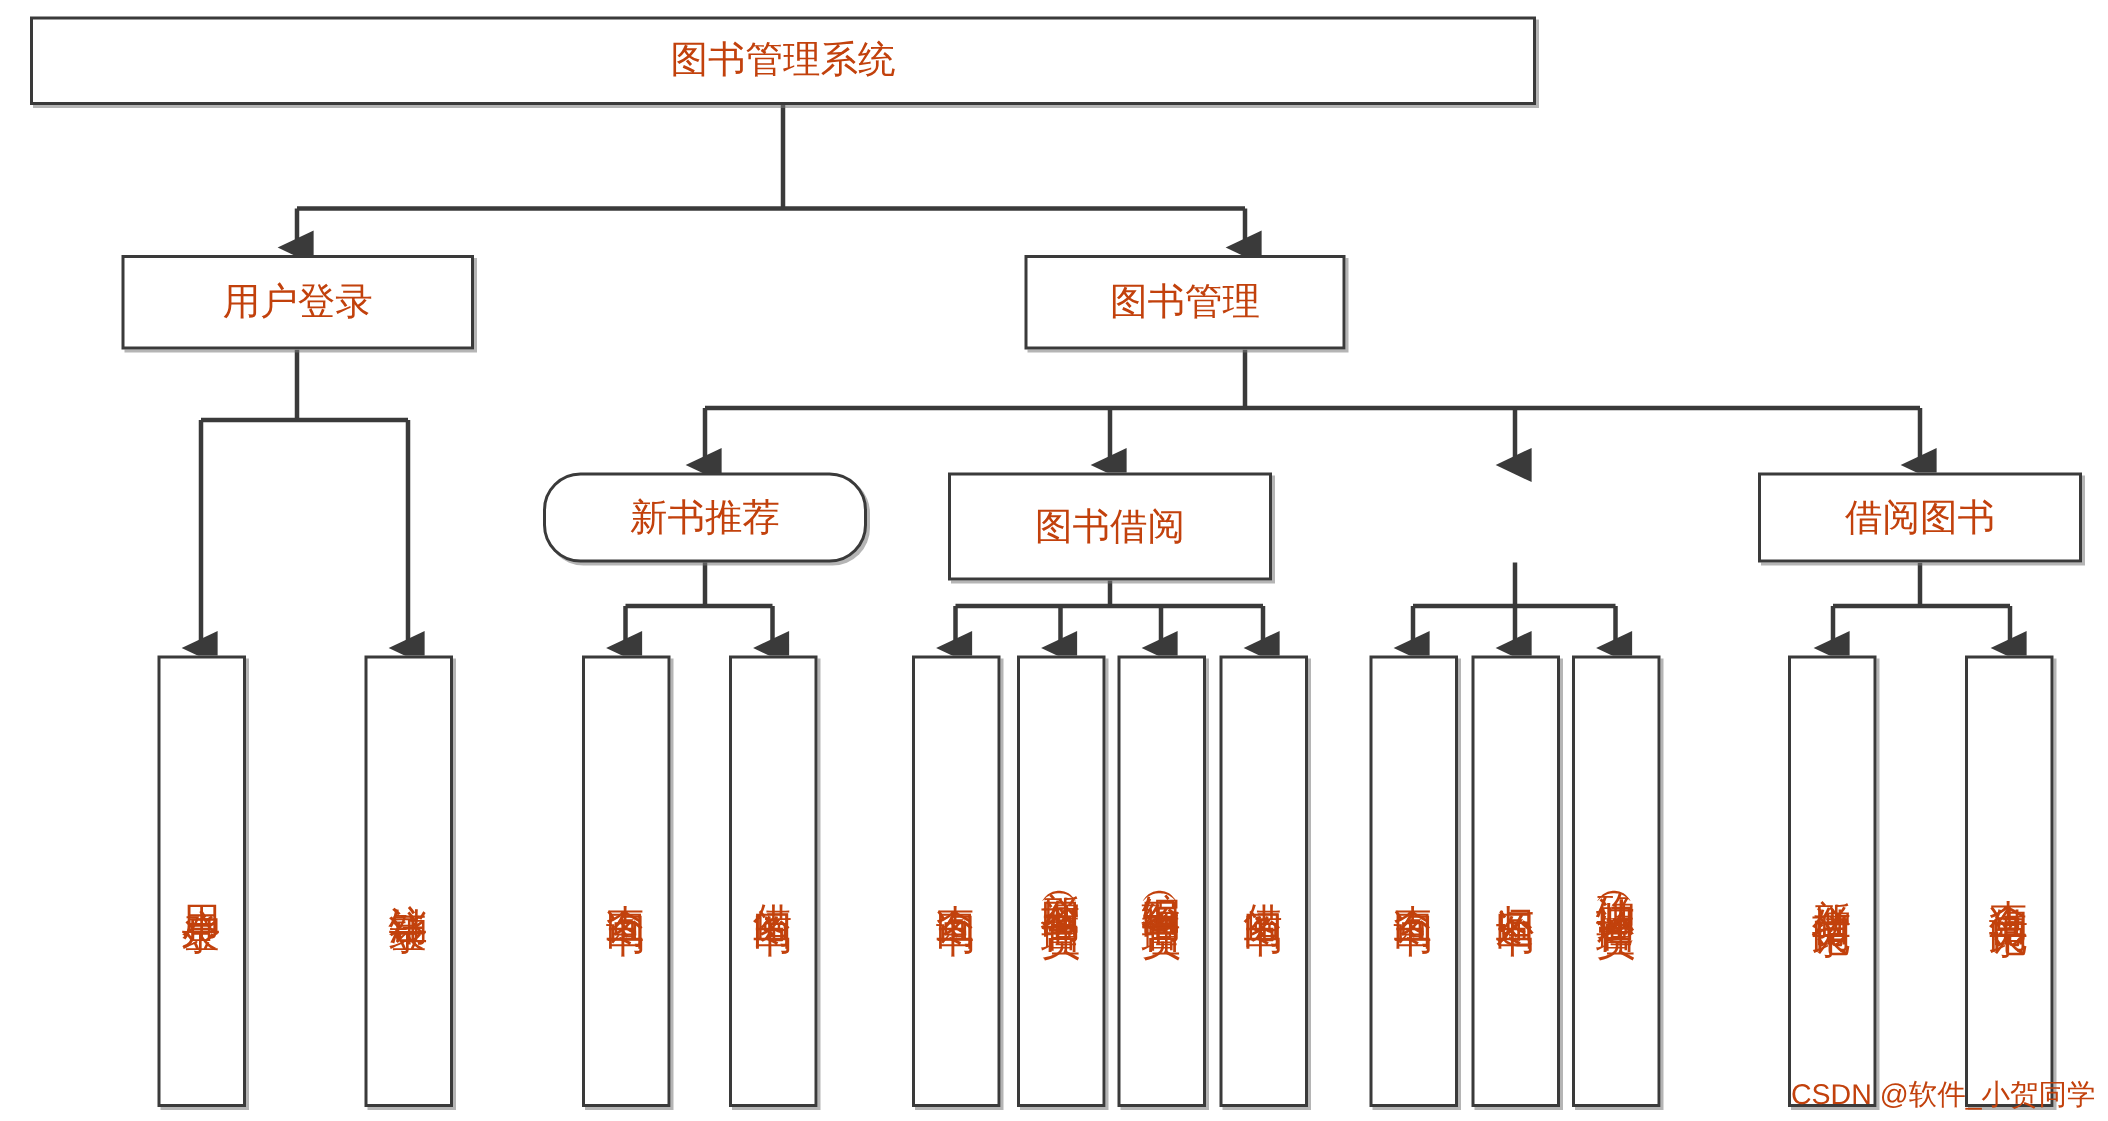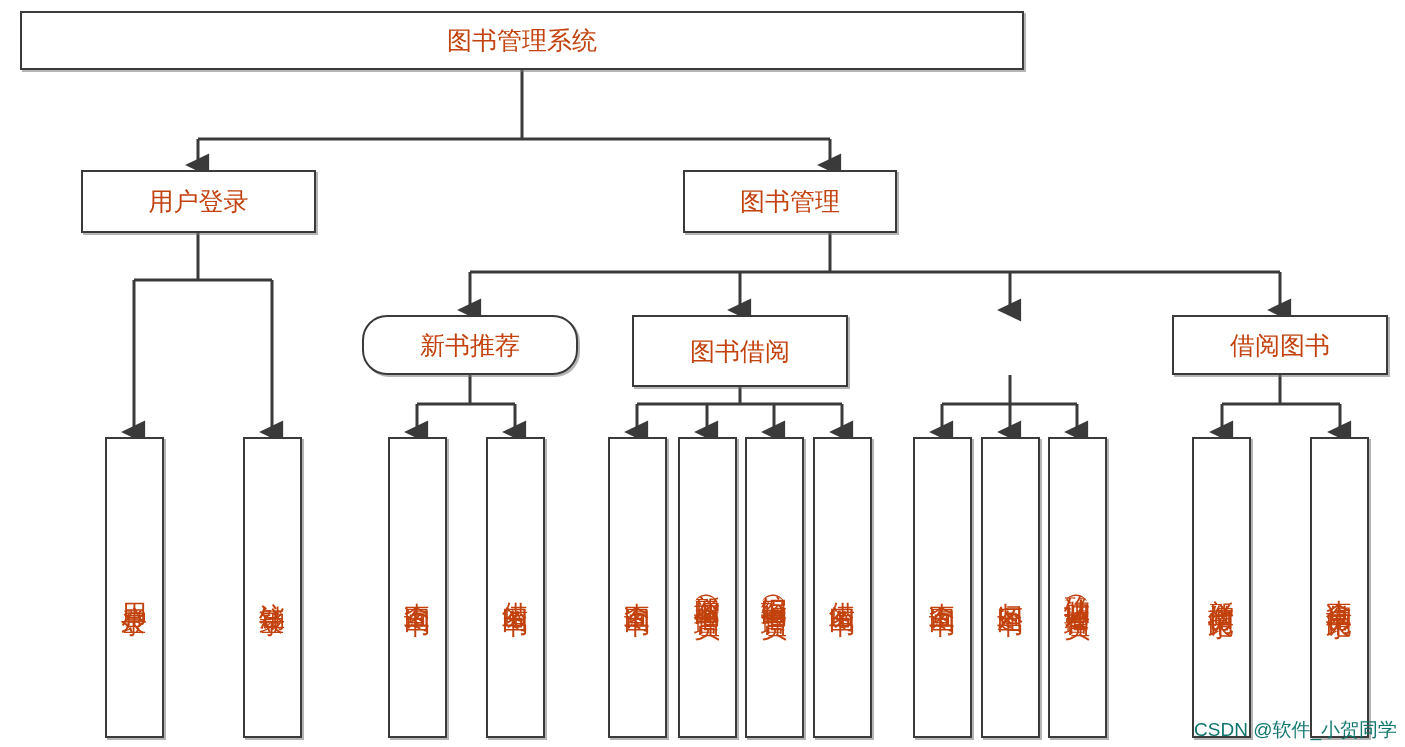--- a/index.html
+++ b/index.html
@@ -59,21 +59,21 @@
     text-orientation: upright;
     font-size: 26px;
     letter-spacing: 3px;
     line-height: 1;
   }
   .watermark {
     position: absolute;
     right: 8px;
     bottom: 4px;
     font-size: 19px;
-    color: #0f766e;
+    color: #c2410c;
     white-space: nowrap;
     font-family: "Liberation Sans", "DejaVu Sans", sans-serif;
   }
 </style>
 </head>
 <body>
 
 <div id="canvas">
 
   <svg class="wires" viewBox="0 0 1405 747">

